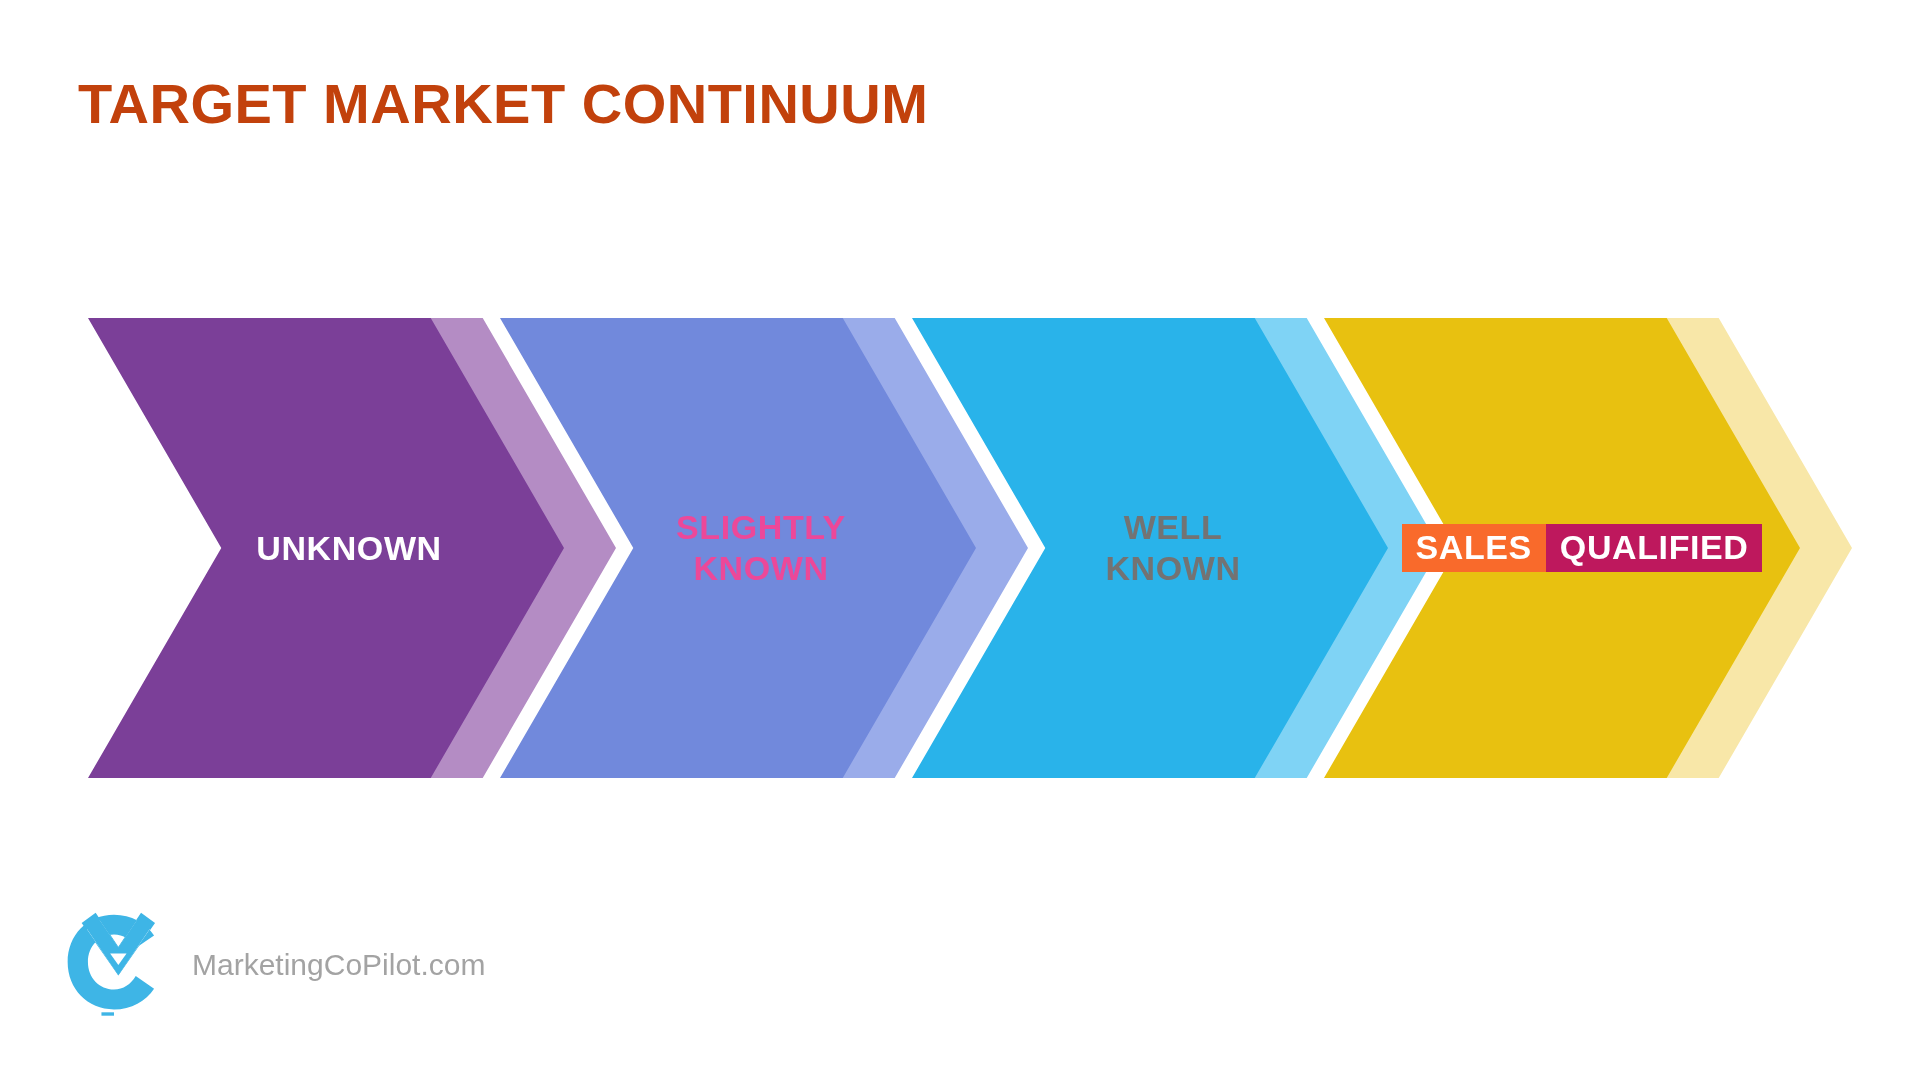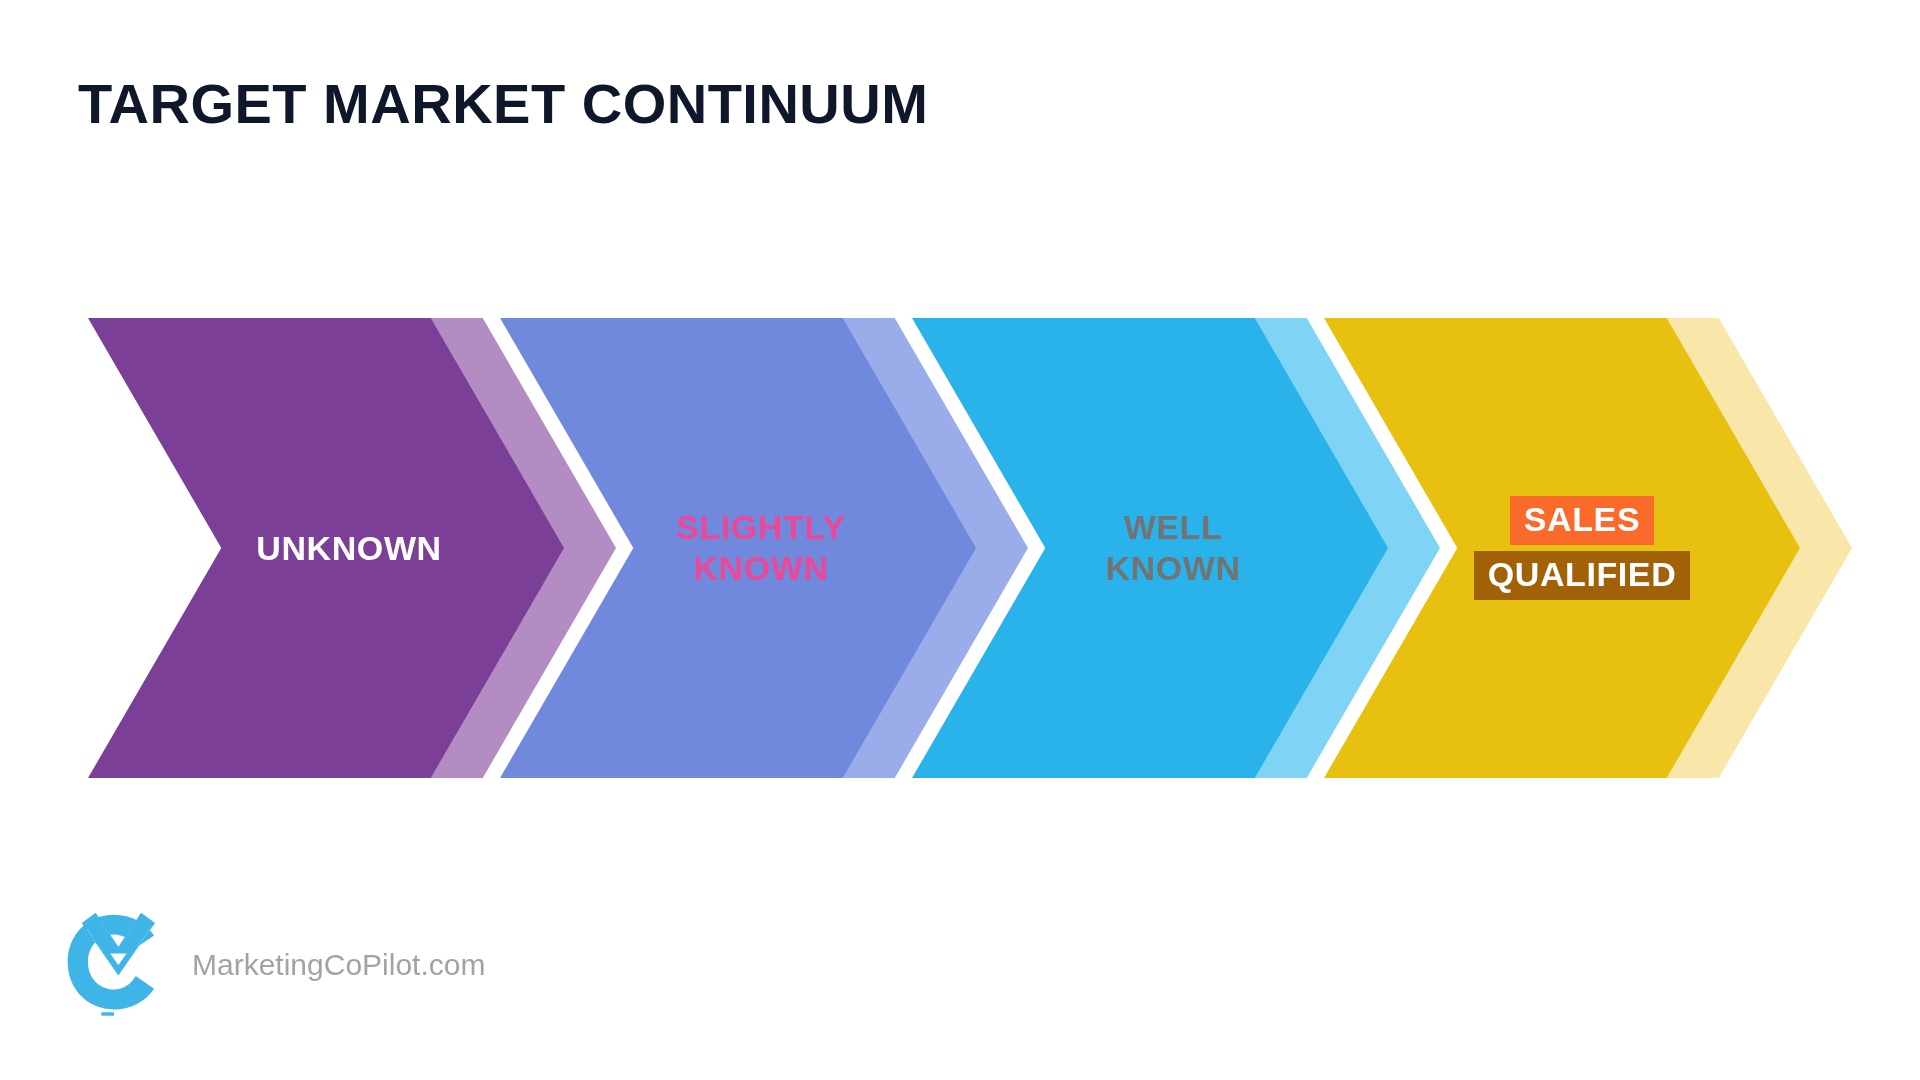--- a/index.html
+++ b/index.html
@@ -91,21 +91,21 @@
     pointer-events: none;
   }
 
   .chev-label .line {
     display: block;
   }
 
   
   .chev-label.highlight {
     display: flex;
-    flex-direction: column;
+    flex-direction: row;
     align-items: center;
     justify-content: center;
     padding-left: 40px;
   }
   .chev-label.highlight .line {
     background: #f96a2b;
     color: #ffffff;
     padding: 3px 14px 5px 14px;
     margin: 3px 0;
     display: inline-block;
@@ -134,21 +134,21 @@
     color: #a3a3a3;
     letter-spacing: 0px;
     white-space: nowrap;
   }
 </style>
 </head>
 <body style="background: rgb(255, 255, 255);">
 
 <div id="slide" style="background: rgb(255, 255, 255);">
 
-  <div id="page-title" style="color: #0f172a;">TARGET MARKET CONTINUUM</div>
+  <div id="page-title" style="color: #c2410c;">TARGET MARKET CONTINUUM</div>
 
   <div id="continuum">
 
     <div class="chevron-group" style="left:88px; width:476px;">
       <div class="chev-shadow" style="background: rgb(180, 140, 196);"></div>
       <div class="chev-main" style="background: rgb(123, 63, 152);"></div>
       <div class="chev-label" style="color: rgb(255, 255, 255);">
         <span>
             <span class="line">UNKNOWN</span>
           </span>
@@ -175,21 +175,21 @@
           <span class="line">KNOWN</span>
         </span>
       </div>
     </div>
 
     <div class="chevron-group" style="left:1324px; width:476px;">
       <div class="chev-shadow" style="background: rgb(248, 231, 168);"></div>
       <div class="chev-main" style="background: rgb(232, 193, 16);"></div>
       <div class="chev-label highlight" style="color: rgb(255, 255, 255);">
         <span class="line" style="background: rgb(249, 106, 43);">SALES</span>
-        <span class="line" style="background: #a16207;">QUALIFIED</span>
+        <span class="line" style="background: #be185d;">QUALIFIED</span>
       </div>
     </div>
 
   </div>
 
   <div id="logo">
     <span>
       <svg id="logo-mark" viewBox="0 0 104 116" xmlns="http://www.w3.org/2000/svg" aria-hidden="true">
 
         <path d="M52 6

